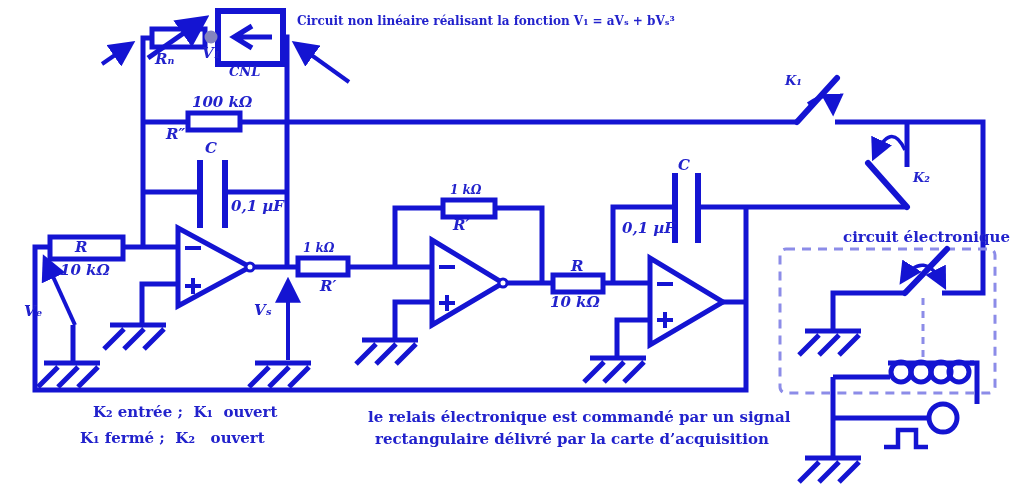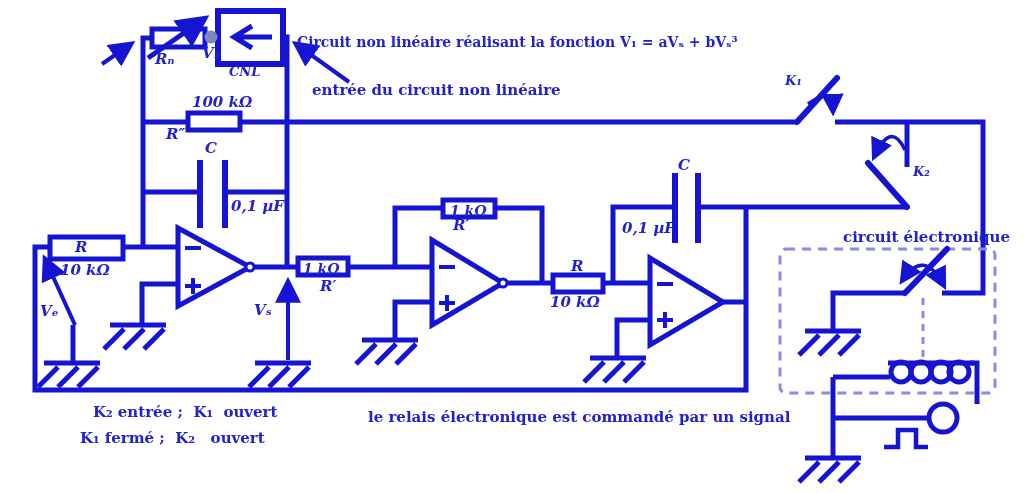--- a/index.html
+++ b/index.html
@@ -1,21 +1,21 @@
 <!DOCTYPE html>
 <html><head>
 <meta charset="utf-8">
 <style>
   html,body{margin:0;padding:0;background:#fff;}
   #stage{position:relative;width:1024px;height:493px;background:#ffffff;overflow:hidden;
          font-family:"DejaVu Serif", serif;}
   #wires{position:absolute;left:0;top:0;}
   .lbl{position:absolute;color:#2222cc;font-weight:bold;font-size:15px;line-height:1.1;white-space:pre;}
   .math{font-style:italic;}
-  .small{font-size:14px;margin-top:20px;}
+  .small{font-size:12px;}
   .big{font-size:13px;}
 </style>
 </head>
 <body>
 
 <div id="stage">
 
   <svg id="wires" width="1024" height="493" viewBox="0 0 1024 493">
     <defs>
       <marker id="arr" viewBox="0 0 10 10" refX="8" refY="5" markerWidth="6.5" markerHeight="6.5" orient="auto-start-reverse">
@@ -139,53 +139,53 @@
 
     <g stroke="#1414d2" stroke-width="4" fill="none">
       <path d="M102,64 L131,44" marker-end="url(#arr)"></path>
       <path d="M349,82 L296,44" marker-end="url(#arr)"></path>
       <path d="M75,325 L45,259" marker-end="url(#arr)"></path>
       <path d="M288,360 V282" marker-end="url(#arr)"></path>
     </g>
   </svg>
 
   <span class="lbl small" style="left:297px;top:15px">Circuit non linéaire réalisant la fonction V₁ = aVₛ + bVₛ³</span>
-  <span class="lbl" style="left:312px;top:82px">entrée du circuit non linéaire</span>
 
   <span class="lbl math" style="left:155px;top:51px">Rₙ</span>
   <span class="lbl math" style="left:202px;top:45px">V₁</span>
   <span class="lbl math big" style="left:229px;top:65px">CNL</span>
 
   <span class="lbl math" style="left:192px;top:94px">100 kΩ</span>
   <span class="lbl math" style="left:166px;top:126px">R″</span>
 
   <span class="lbl math" style="left:205px;top:140px">C</span>
   <span class="lbl math" style="left:231px;top:198px">0,1 µF</span>
 
   <span class="lbl math" style="left:75px;top:239px">R</span>
   <span class="lbl math" style="left:60px;top:262px">10 kΩ</span>
 
-  <span class="lbl math" style="left:40px;top:303px">Vₑ</span>
+  <span class="lbl math" style="left:24px;top:303px">Vₑ</span>
   <span class="lbl math" style="left:254px;top:302px">Vₛ</span>
 
   <span class="lbl math small" style="left:303px;top:242px">1 kΩ</span>
   <span class="lbl math" style="left:320px;top:278px">R′</span>
 
   <span class="lbl math small" style="left:450px;top:184px">1 kΩ</span>
   <span class="lbl math" style="left:453px;top:217px">R′</span>
 
   <span class="lbl math" style="left:571px;top:258px">R</span>
   <span class="lbl math" style="left:550px;top:294px">10 kΩ</span>
 
   <span class="lbl math" style="left:678px;top:157px">C</span>
   <span class="lbl math" style="left:622px;top:220px">0,1 µF</span>
 
   <span class="lbl math big" style="left:785px;top:74px">K₁</span>
-  <span class="lbl math big" style="left:913px;top:165px">K₂</span>
+  <span class="lbl math big" style="left:913px;top:171px">K₂</span>
 
   <span class="lbl" style="left:843px;top:229px">circuit électronique</span>
 
   <span class="lbl" style="left:93px;top:404px">K₂ entrée ;  K₁  ouvert</span>
   <span class="lbl" style="left:368px;top:409px">le relais électronique est commandé par un signal</span>
 
   <span class="lbl" style="left:80px;top:430px">K₁ fermé ;  K₂   ouvert</span>
+  <span class="lbl" style="left:375px;top:431px">rectangulaire délivré par la carte d’acquisition</span>
 
 </div>
 
 </body></html>

